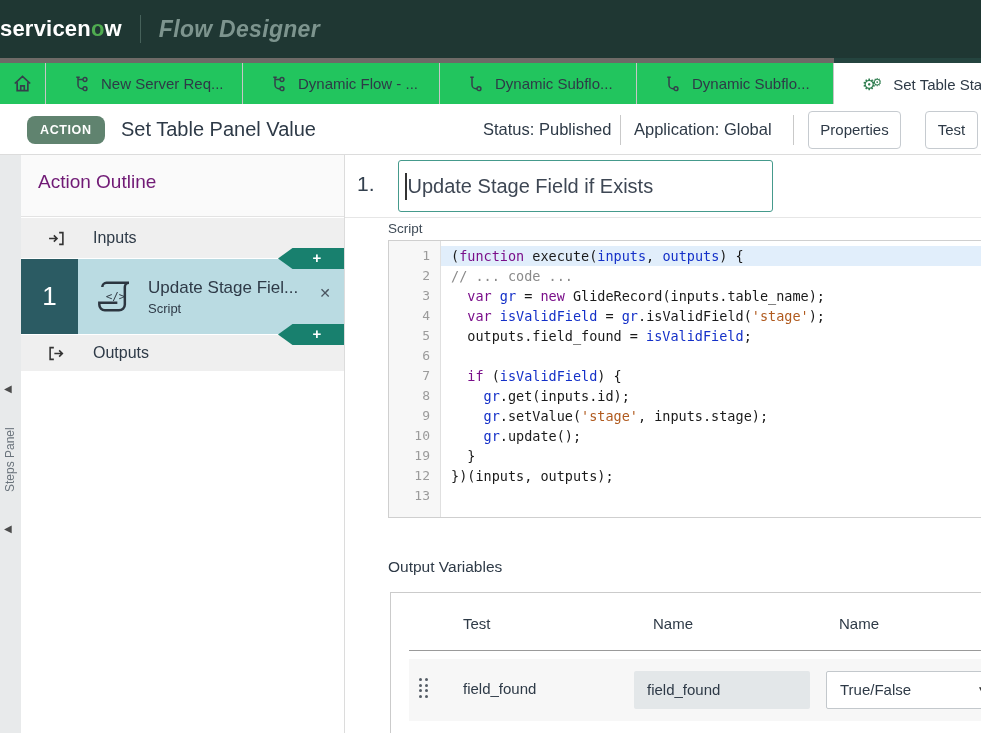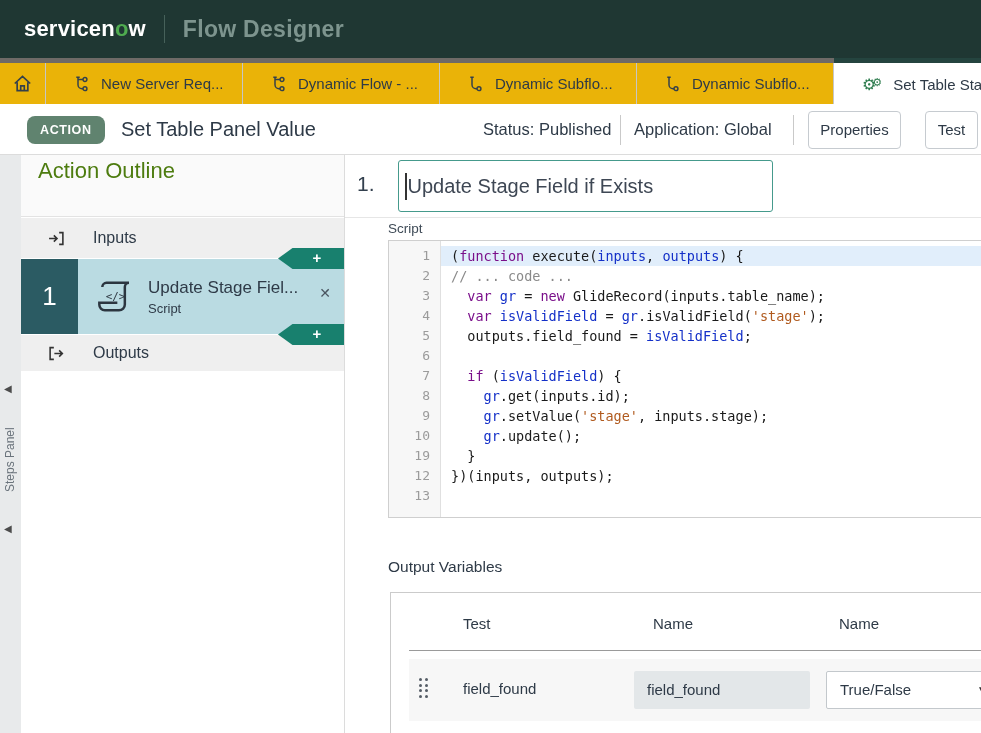--- a/index.html
+++ b/index.html
@@ -1,32 +1,32 @@
 <!DOCTYPE html>
 <html><head>
 <meta charset="utf-8">
 <style>
   * { margin:0; padding:0; box-sizing:border-box; }
   body { background:#fff; font-family:"Liberation Sans", sans-serif; }
   #screen { position:relative; width:981px; height:733px; overflow:hidden; background:#fff; }
 
   
   .app-header { position:absolute; left:0; top:0; width:981px; height:58px; background:#1f3733;
-    display:flex; align-items:center; padding-left:24px; }
+    display:flex; align-items:center; }
   .brand { font-size:22px; font-weight:bold; color:#ffffff; letter-spacing:.2px; }
   .brand .o { color:#4fab50; }
   .brand-divider { width:1px; height:28px; background:#46615a; margin:0 18px; }
-  .product-name { font-size:23px; font-weight:bold; color:#7d948e; letter-spacing:.3px; }
+  .product-name { font-size:23px; font-weight:bold; color:#7d948e; letter-spacing:.3px;font-style:italic; }
 
   
   .tab-strip { position:absolute; left:0; top:58px; width:981px; height:5px; background:#6e6a67; }
   .tab-bar { position:absolute; left:0; top:63px; width:981px; height:41px; display:flex;
     background:#e9e9e9; border-bottom:1px solid #c6c6c6; }
   .tab { position:relative; height:41px; display:flex; align-items:center; padding-left:28px;
-    background:#eab308; border-right:1px solid #c6c6c6; cursor:pointer; flex:0 0 auto; }
+    background:#22c55e; border-right:1px solid #c6c6c6; cursor:pointer; flex:0 0 auto; }
   .tab.home { width:46px; padding-left:0; justify-content:center; }
   .tab.t { width:197px; }
   .tab.active { background:#ffffff; height:42px; margin-bottom:-1px; z-index:2; }
   .tab.active::before { content:""; position:absolute; left:0; right:0; top:-5px; height:5px; background:#24443f; }
   .tab-icon { display:inline-flex; align-items:center; margin-right:11px; color:#34404a; }
   .tab.home .tab-icon { margin-right:0; }
   .tab-label { font-size:15px; color:#2e3a47; white-space:nowrap; }
   .gears { color:#2f7d4f; white-space:nowrap; }
   .gears .g1 { font-size:16px; }
   .gears .g2 { font-size:11px; margin-left:-4px; vertical-align:4px; }
@@ -52,21 +52,21 @@
   .strip-arrow.a1 { top:228px; }
   .strip-arrow.a2 { top:368px; }
   .strip-label { position:absolute; left:3px; top:250px; font-size:12px; color:#6a737b;
     writing-mode:vertical-rl; transform:rotate(180deg); height:110px; text-align:center; }
 
   
   .sidebar { position:absolute; left:21px; top:155px; width:324px; height:578px; background:#fff;
     border-right:1px solid #dcdcdc; }
   .outline-heading { position:absolute; left:0; top:0; width:100%; height:62px; background:#fafafa;
     border-bottom:1px solid #e3e3e3; }
-  .outline-heading span { position:absolute; left:17px; top:3px; font-size:22px; color:#4d7c0f; }
+  .outline-heading span { position:absolute; left:17px; top:16px; font-size:19px; color:#701a75; }
   .io-row { position:absolute; left:0; width:100%; background:#efefef; display:flex; align-items:center; cursor:pointer; }
   .io-row.inputs { top:63px; height:40px; }
   .io-row.outputs { top:180px; height:36px; }
   .io-icon { margin-left:27px; display:inline-flex; color:#333; }
   .io-label { margin-left:28px; font-size:16px; color:#2e3a47; }
   .step-row { position:absolute; left:0; top:104px; width:100%; height:75px; display:flex; cursor:pointer; }
   .step-num { width:57px; background:#2b5b63; color:#fff; font-size:26px; display:flex;
     align-items:center; justify-content:center; }
   .step-body { position:relative; flex:1; background:#badbe2; display:flex; align-items:center; padding-left:16px; }
   .step-icon { display:inline-flex; color:#2c3640; }

